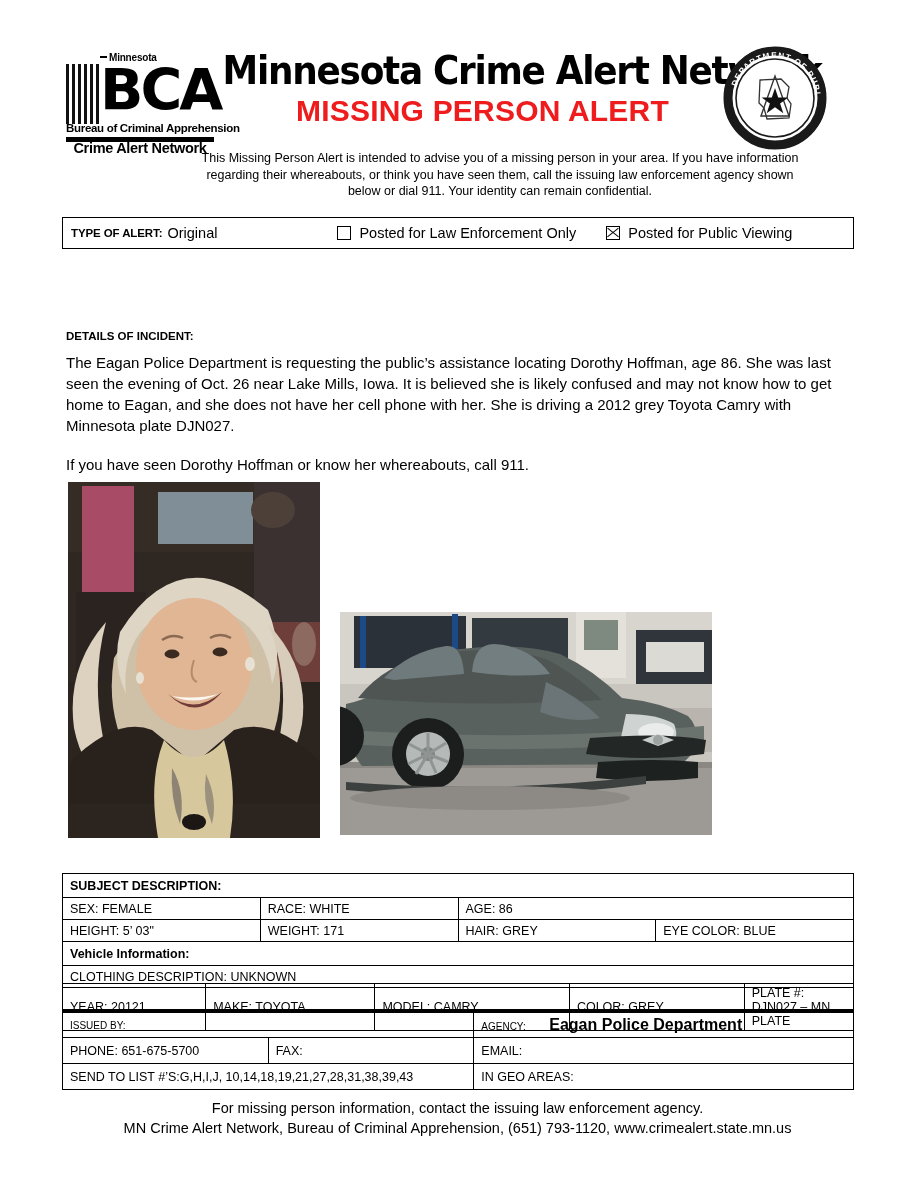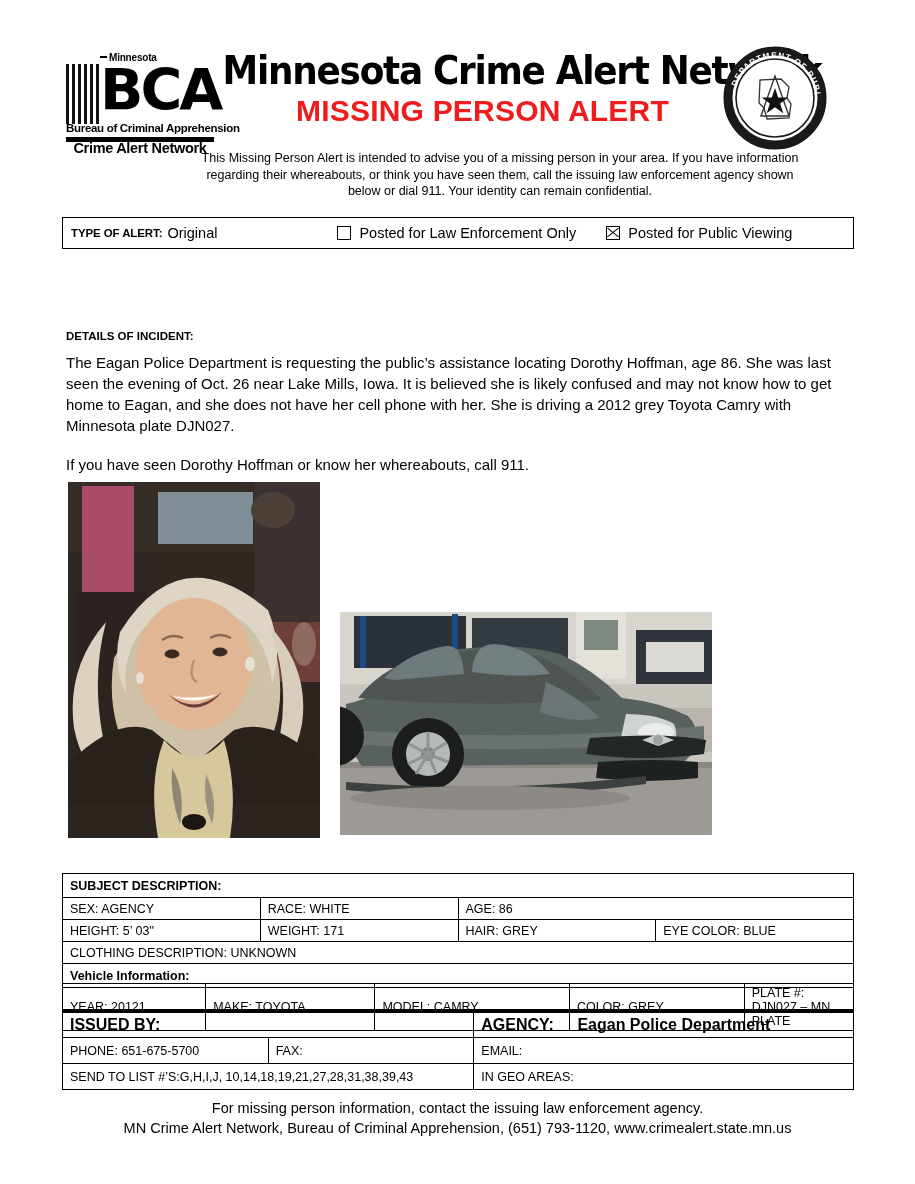--- a/index.html
+++ b/index.html
@@ -53,21 +53,21 @@
   .caption{position:absolute;left:340px;top:836px;width:372px;text-align:center;font-size:15.5px;}
 
   
   .desc-tbl{left:62px;top:873px;width:792px;}
   .desc-tbl td{border:1.3px solid #000;padding:2px 7px;height:17px;vertical-align:middle;font-size:12.5px;}
   .hdrcell{font-size:16px;font-weight:bold;padding:3px 7px!important;height:21px;margin-left:13px;}
   .thickline{position:absolute;left:62px;top:1009px;width:792px;height:4px;background:#000;}
   .issue-tbl{left:62px;top:1011px;width:792px;}
   .issue-tbl td{border:1.3px solid #000;padding:3px 7px;height:19px;vertical-align:middle;font-size:12.5px;}
   .agency-val{font-size:16px;font-weight:bold;}
-  .issuelbl{font-size:16px;font-weight:bold;}
+  .issuelbl{font-size:10px;font-weight:normal;}
 
   
   .footer{position:absolute;left:0;top:1098px;width:915px;text-align:center;font-size:14.5px;line-height:20px;}
 </style>
 </head>
 <body>
 
 <div class="page">
 
   <div class="header">
@@ -213,35 +213,35 @@
       <ellipse cx="150" cy="186" rx="140" ry="12" fill="#8d8a85"></ellipse>
     </svg>
   </div>
 
   <table class="tbl desc-tbl">
     <tbody>
         <tr>
       <td colspan="4" class="hdrcell">SUBJECT DESCRIPTION:</td>
     </tr>
     <tr>
-      <td style="width:27%">SEX: AGENCY</td>
+      <td style="width:27%">SEX: FEMALE</td>
       <td style="width:27%">RACE: WHITE</td>
       <td colspan="2">AGE: 86</td>
     </tr>
     <tr>
       <td>HEIGHT: 5’ 03"</td>
       <td>WEIGHT: 171</td>
       <td style="width:23%">HAIR:  GREY</td>
       <td>EYE COLOR:  BLUE</td>
     </tr>
     <tr>
+      <td colspan="4" class="hdrcell">Vehicle Information:</td>
+    </tr>
+    <tr>
       <td colspan="4">CLOTHING DESCRIPTION:  UNKNOWN</td>
-    </tr>
-    <tr>
-      <td colspan="4" class="hdrcell">Vehicle Information:</td>
     </tr>
   </tbody>
     </table>
 
   <table class="tbl desc-tbl" style="top:983px">
     <tbody>
         <tr>
       <td style="width:16.2%">YEAR: 20121</td>
       <td style="width:19.5%">MAKE:  TOYOTA</td>
       <td style="width:22.7%">MODEL:  CAMRY</td>

